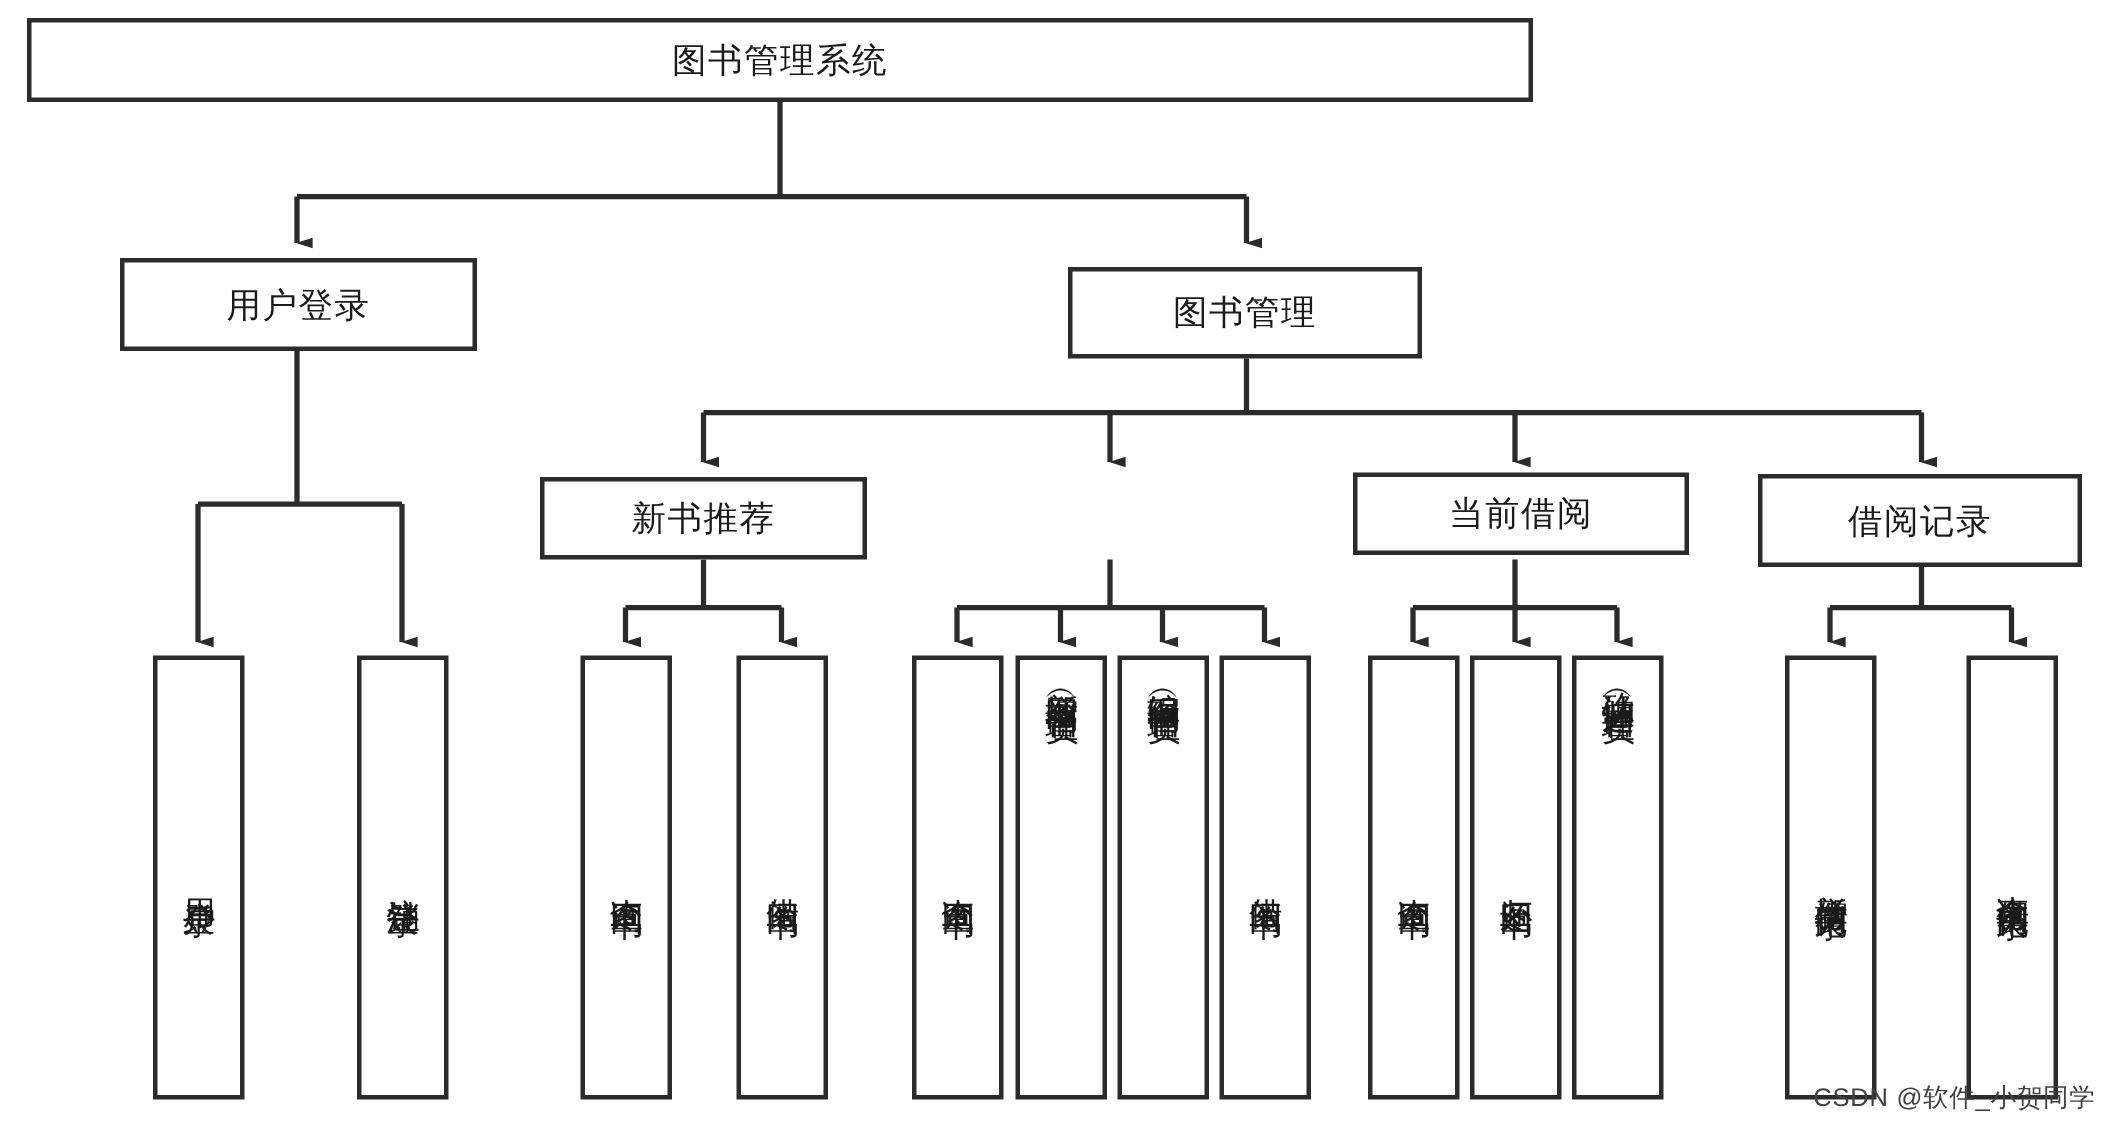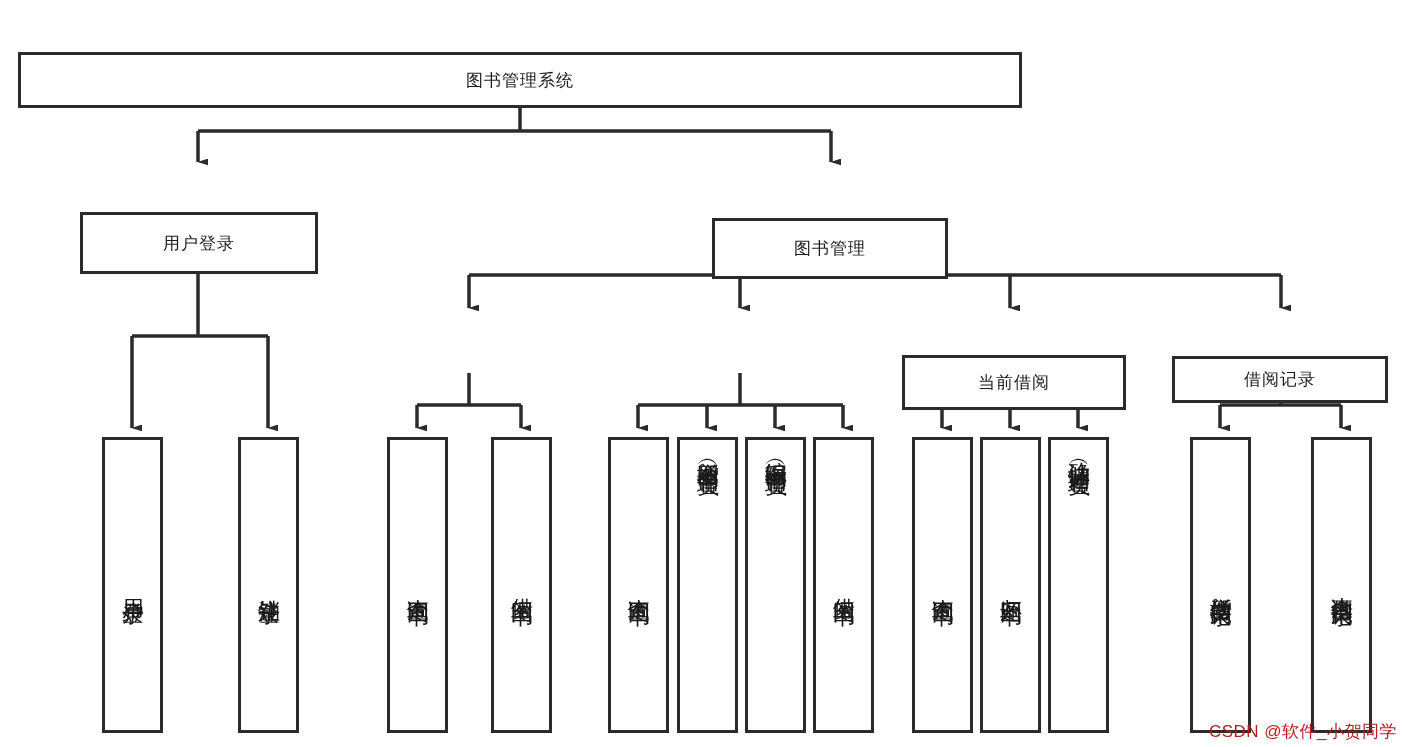--- a/index.html
+++ b/index.html
@@ -29,23 +29,22 @@
     position: absolute;
     box-sizing: border-box;
     background: #ffffff;
     border: 3px solid #2b2b2b;
     display: flex;
     align-items: center;
     justify-content: center;
     color: #1a1a1a;
   }
   .node.h {
-    font-size: 17px;
+    font-size: 23px;
     letter-spacing: 1px;
-    margin-top: 40px;
   }
   .leaf {
     position: absolute;
     box-sizing: border-box;
     background: #ffffff;
     border: 3px solid #2b2b2b;
     display: flex;
     align-items: center;
     justify-content: center;
     color: #1a1a1a;
@@ -61,21 +60,21 @@
   }
   .leaf.top .vtext {
     align-self: flex-start;
     margin-top: 4px;
   }
   .watermark {
     position: absolute;
     right: 8px;
     bottom: 4px;
     font-size: 17px;
-    color: #b91c1c;
+    color: #404040;
     letter-spacing: 0.5px;
     white-space: nowrap;
   }
 </style>
 </head>
 <body>
 
 <div id="canvas">
 
   <svg class="wires" viewBox="0 0 1405 747">
@@ -135,24 +134,27 @@
     <span>图书管理系统</span>
   </div>
 
   <div class="node h" style="left:80px; top:172px; width:238px; height:62px;">
     <span>用户登录</span>
   </div>
   <div class="node h" style="left:712px; top:178px; width:236px; height:61px;">
     <span>图书管理</span>
   </div>
 
+  <div class="node h" style="left:360px; top:318px; width:218px; height:55px;">
+    <span>新书推荐</span>
+  </div>
   <div class="node h" style="left:902px; top:315px; width:224px; height:55px;font-family:Liberation Serif, serif;">
     <span>当前借阅</span>
   </div>
-  <div class="node h" style="left:1172px; top:316px; width:216px; height:47px;font-family:Liberation Mono, monospace;">
+  <div class="node h" style="left:1172px; top:316px; width:216px; height:62px;font-family:Liberation Mono, monospace;">
     <span>借阅记录</span>
   </div>
 
   <div class="leaf" style="left:102px; top:437px; width:61px; height:296px;">
     <span class="vtext">用户登录</span>
   </div>
   <div class="leaf" style="left:238px; top:437px; width:61px; height:296px;">
     <span class="vtext">注销登录</span>
   </div>
 

